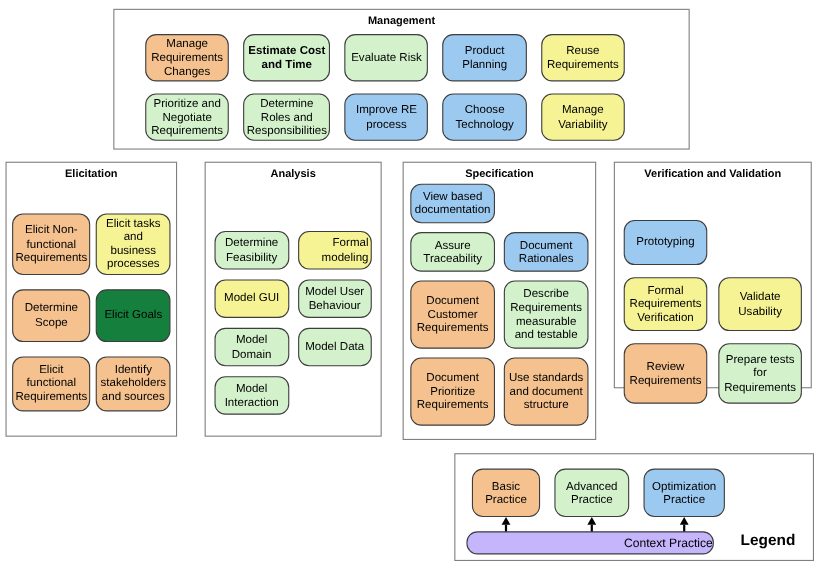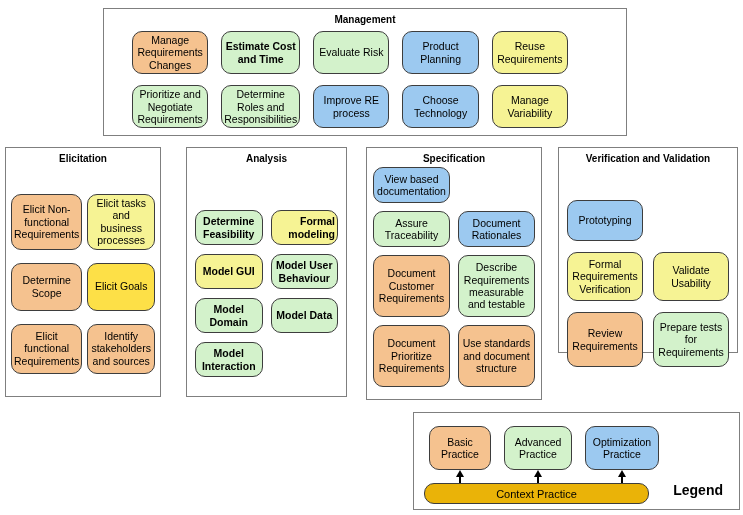--- a/index.html
+++ b/index.html
@@ -38,21 +38,21 @@
 
   
   .rows2{display:grid;grid-template-columns:1fr 1fr;}
 
   #sec-elicitation .rows2{margin-top:30px;padding:0 5px;gap:13px 5px;}
   #sec-elicitation .rows2 > :nth-child(-n+2){min-height:54px;}
   #sec-elicitation .rows2 > :nth-child(n+3){min-height:48px;}
   #sec-elicitation .rows2 > :nth-child(n+5){min-height:50px;}
 
   #sec-analysis .rows2{margin-top:46px;padding:0 8px;gap:9px 8px;}
-  #sec-analysis .pbox{min-height:35px;font-weight:bold;}
+  #sec-analysis .pbox{min-height:35px;}
 
   #sec-specification .rows2{margin-top:3px;padding:0 6px;gap:8px 8px;}
   #sec-specification .rows2 > :nth-child(-n+4){min-height:36px;}
   #sec-specification .rows2 > :nth-child(n+5){min-height:62px;}
 
   #sec-verification .rows2{margin-top:36px;padding:0 8px;gap:11px 10px;}
   #sec-verification .rows2 > :nth-child(-n+2){min-height:41px;}
   #sec-verification .rows2 > :nth-child(n+3){min-height:49px;}
   #sec-verification .rows2 > :nth-child(n+5){min-height:55px;}
 
@@ -92,21 +92,21 @@
         <div class="pbox" style="background: rgb(246, 243, 148);">Manage Variability</div>
       </div>
   </section>
 
   <section class="panel" id="sec-elicitation">
     <h2>Elicitation</h2>
     <div class="rows2">
         <div class="pbox" style="background: rgb(245, 194, 143);">Elicit Non-functional Requirements</div>
         <div class="pbox" style="background: rgb(246, 243, 148);">Elicit tasks and business processes</div>
         <div class="pbox" style="background: rgb(245, 194, 143);">Determine Scope</div>
-        <div class="pbox" style="background: #fde047;">Elicit Goals</div>
+        <div class="pbox" style="background: #15803d;">Elicit Goals</div>
         <div class="pbox" style="background: rgb(245, 194, 143);">Elicit functional Requirements</div>
         <div class="pbox" style="background: rgb(245, 194, 143);">Identify stakeholders and sources</div>
       </div>
   </section>
 
   <section class="panel" id="sec-analysis">
     <h2>Analysis</h2>
     <div class="rows2">
         <div class="pbox" style="background: rgb(211, 242, 203);">Determine Feasibility</div>
         <div class="pbox" style="background: rgb(246, 243, 148); text-align: right;">Formal modeling</div>
@@ -163,19 +163,19 @@
             <div class="stem"></div>
           </div>
         </div>
         <div class="acell lw2">
           <div class="arr">
             <div class="head"></div>
             <div class="stem"></div>
           </div>
         </div>
       </div>
-    <div class="context-pill" style="background: #eab308;">
+    <div class="context-pill" style="background: #c4b5fd; justify-content: flex-end;">
       <span>Context Practice</span>
     </div>
     <div class="legend-label">Legend</div>
   </div>
 
 </div>
 
 </body></html>

